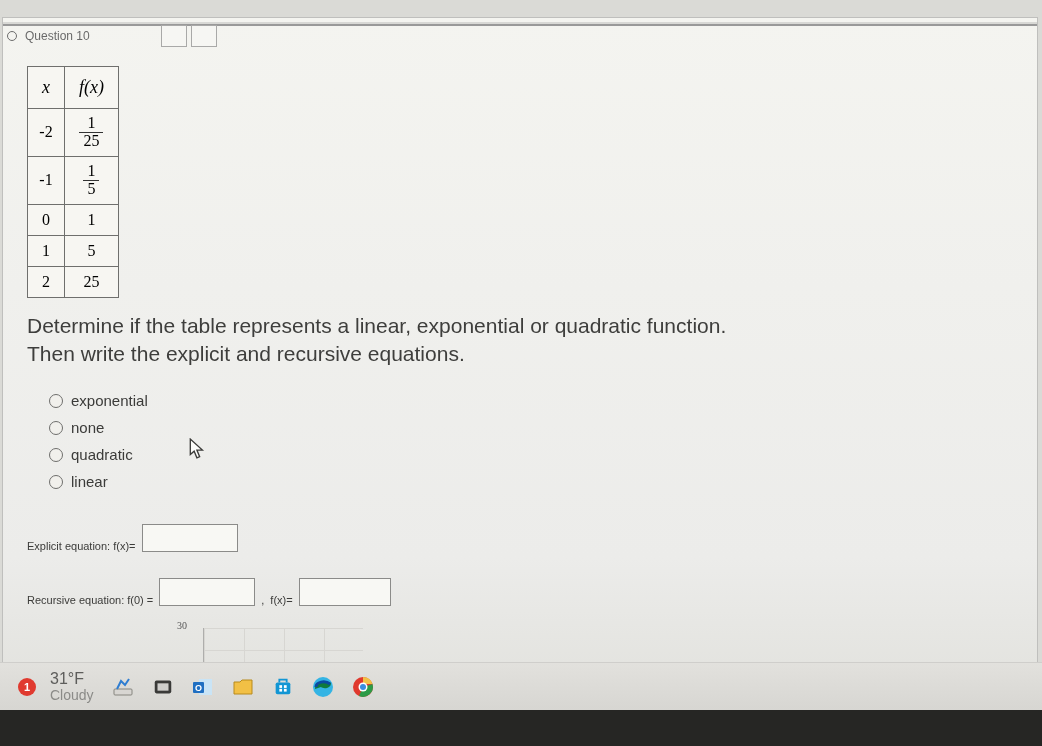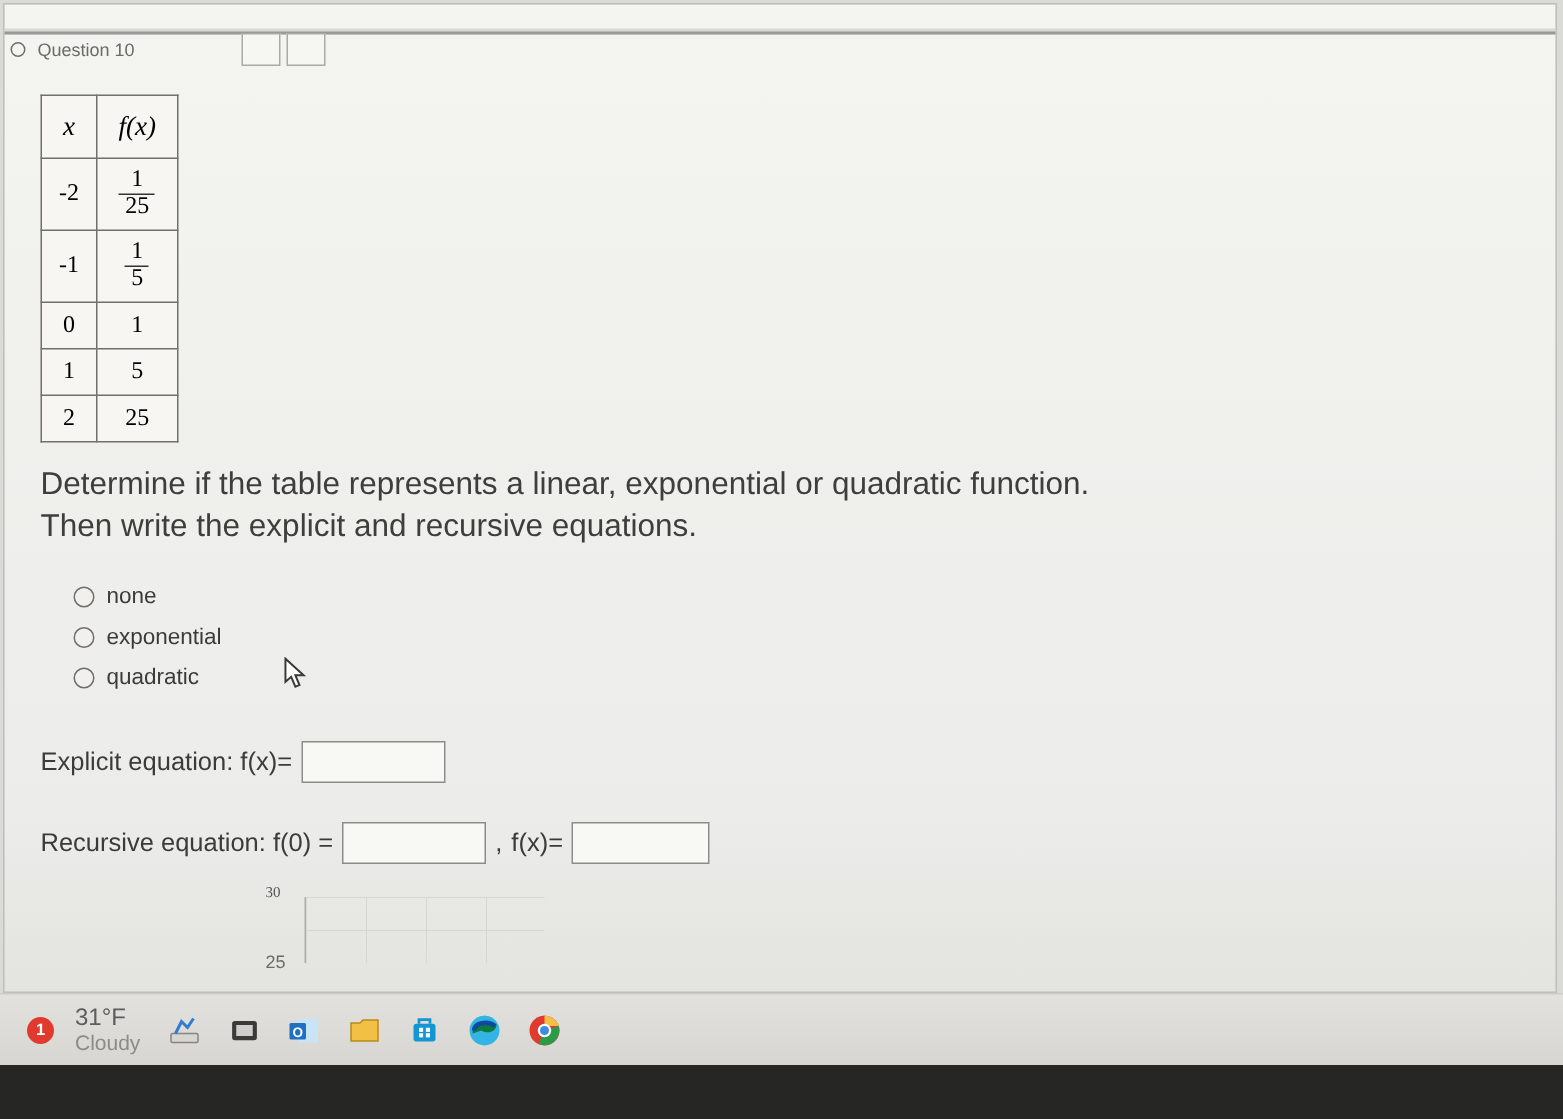--- a/index.html
+++ b/index.html
@@ -1,38 +1,38 @@
 <!DOCTYPE html>
 <html><head>
 <meta charset="utf-8">
 <style>
 *{box-sizing:border-box;margin:0;padding:0}
 body{font-family:Arial,Helvetica,sans-serif;background:#dadad6;width:1042px;height:746px;position:relative;overflow:hidden}
-.page{background:linear-gradient(180deg,#f4f4f0 0%,#ececea 82%,#e3e3df 100%);width:1036px;height:660px;border:1px solid #bfbfbd;margin-top:2px;margin-left:2px;padding:16px 0}
+.page{background:linear-gradient(180deg,#f4f4f0 0%,#ececea 82%,#e3e3df 100%);width:1036px;height:660px;border:1px solid #bfbfbd;margin-top:17px;margin-left:2px;padding:4px 0}
 .topcut{height:4px;border-bottom:2px solid #999;background:#d8d8d5}
 .qstub{height:20px;display:flex;align-items:center;gap:8px;margin-left:4px}
 .qstub .dot{width:10px;height:10px;border:1px solid #6d6d6d;border-radius:50%}
 .qstub .txt{font-size:12px;color:#6a6a6a}
 .qstub .chips{display:flex;gap:4px;margin-left:auto;margin-right:820px}
 .chip{width:26px;height:22px;border:1px solid #a9a9a8;background:#f6f6f3}
 .content{padding:20px 24px}
 table.data{border-collapse:collapse;background:#f7f6f2}
 table.data th,table.data td{border:1px solid #6f6f6d;text-align:center;font-weight:400}
 table.data th{padding:10px 14px;font-style:italic;font-family:'Times New Roman',serif;font-size:18px}
 table.data td{padding:6px 10px;font-family:'Times New Roman',serif;font-size:16px}
 .frac{display:inline-block;text-align:center;line-height:1.05}
 .frac .n{display:block;border-bottom:1.4px solid #333;padding:0 4px}
 .frac .d{display:block;padding:0 4px}
 .prompt{margin-top:14px;font-size:21px;color:#3e3e3c;max-width:740px;line-height:1.35}
 .options{margin:24px 0 0 22px}
 .opt{display:flex;align-items:center;gap:8px;margin-bottom:10px;font-size:15px;color:#3b3b39;cursor:pointer}
 .radio{width:14px;height:14px;border:1.5px solid #6e6e6c;border-radius:50%;background:#f1f0ec}
 .cursor{position:absolute;left:189px;top:438px;pointer-events:none}
 .cursor svg{width:18px;height:22px}
-.eqline{margin-top:34px;display:flex;align-items:center;gap:6px;font-size:17px;color:#3b3b39}
+.eqline{margin-top:34px;display:flex;align-items:flex-end;gap:6px;font-size:11px;color:#3b3b39}
 .eqline+.eqline{margin-top:26px}
 .box{display:inline-block;border:1px solid #8b8b89;background:#f8f8f4;height:28px;width:96px}
 .box.sm{width:92px}
 .chartbit{margin-top:22px;display:flex;align-items:flex-end;gap:6px}
 .chartbit .axnum{font-family:'Times New Roman',serif;font-size:10px;color:#555}
 .chartbit .grid{width:160px;height:44px;border-left:1px solid #aeaeac;border-bottom:0;background-image:linear-gradient(#d7d6d2 1px,transparent 1px),linear-gradient(90deg,#d7d6d2 1px,transparent 1px);background-size:40px 22px}
 .chartbit .row{position:relative}
 .chartbit .lbl30{position:absolute;left:-26px;top:-8px}
 .chartbit .lbl25{position:absolute;left:-26px;top:36px;font-size:12px;color:#6a6a67;font-family:Arial}
 .taskbar{position:absolute;left:0;right:0;bottom:36px;height:48px;background:linear-gradient(#e2e1dd,#d7d6d2);display:flex;align-items:center;padding:0 18px;gap:14px;border-top:1px solid #cfcecb}
@@ -92,29 +92,33 @@
         <td>25</td>
       </tr>
     </tbody>
       </table>
 
     <p class="prompt">Determine if the table represents a linear, exponential or quadratic function. Then write the explicit and recursive equations.</p>
 
     <div class="options">
       <div class="opt">
           <span class="radio"></span>
+          <span>exponential</span>
+        </div>
+      <div class="opt">
+          <span class="radio"></span>
           <span>none</span>
         </div>
       <div class="opt">
           <span class="radio"></span>
-          <span>exponential</span>
-        </div>
-      <div class="opt">
-          <span class="radio"></span>
           <span>quadratic</span>
+        </div>
+      <div class="opt">
+          <span class="radio"></span>
+          <span>linear</span>
         </div>
     </div>
 
     <div class="eqline">
       <span>Explicit equation: f(x)=</span>
       <span class="box"></span>
     </div>
 
     <div class="eqline">
       <span>Recursive equation: f(0) =</span>

